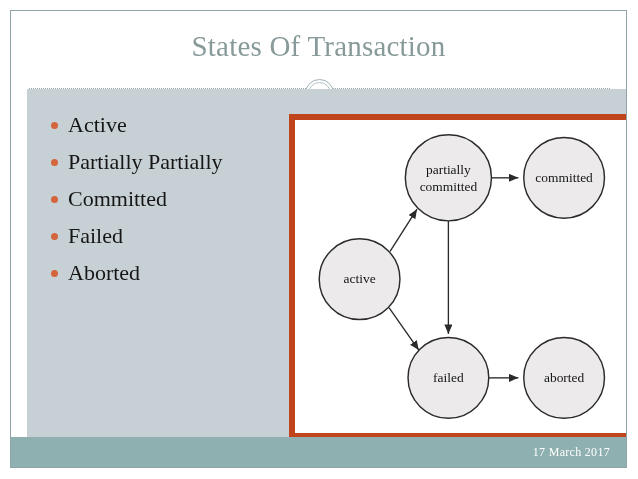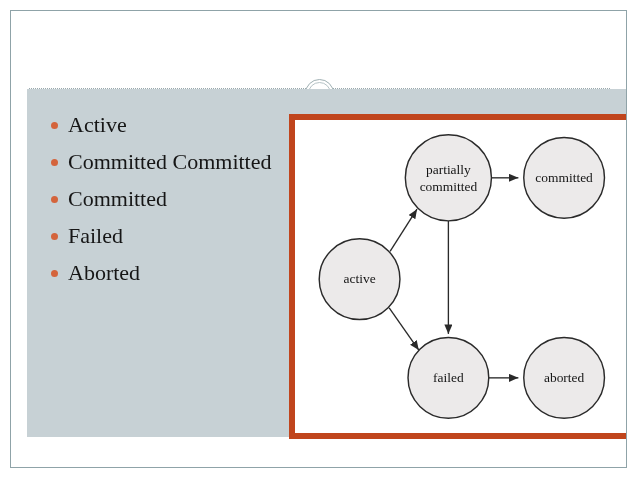--- a/index.html
+++ b/index.html
@@ -192,37 +192,40 @@
     color: #ffffff;
     letter-spacing: 0.3px;
     white-space: nowrap;
   }
 </style>
 </head>
 <body>
 
 <div class="slide">
 
+  <div class="header">
+    <div class="slide-title">States Of Transaction</div>
+  </div>
 
   <div class="divider"></div>
 
   <div class="page-badge">
     <div class="page-num">5</div>
   </div>
 
   <div class="body-area">
 
     <ul class="bullets">
       <li class="bullet-item">
         <span class="bullet-marker"></span>
         <span>Active</span>
       </li>
       <li class="bullet-item">
         <span class="bullet-marker"></span>
-        <span>Committed Committed</span>
+        <span>Partially Partially</span>
       </li>
       <li class="bullet-item">
         <span class="bullet-marker"></span>
         <span>Committed</span>
       </li>
       <li class="bullet-item">
         <span class="bullet-marker"></span>
         <span>Failed</span>
       </li>
       <li class="bullet-item">
@@ -270,14 +273,17 @@
           <g>
             <circle class="node-circle" cx="281" cy="283" r="45"></circle>
             <text class="node-label" x="281" y="284">aborted</text>
           </g>
         </svg>
       </div>
     </div>
 
   </div>
 
+  <div class="footer-bar">
+    <div class="footer-date">17 March 2017</div>
+  </div>
 
 </div>
 
 </body></html>

